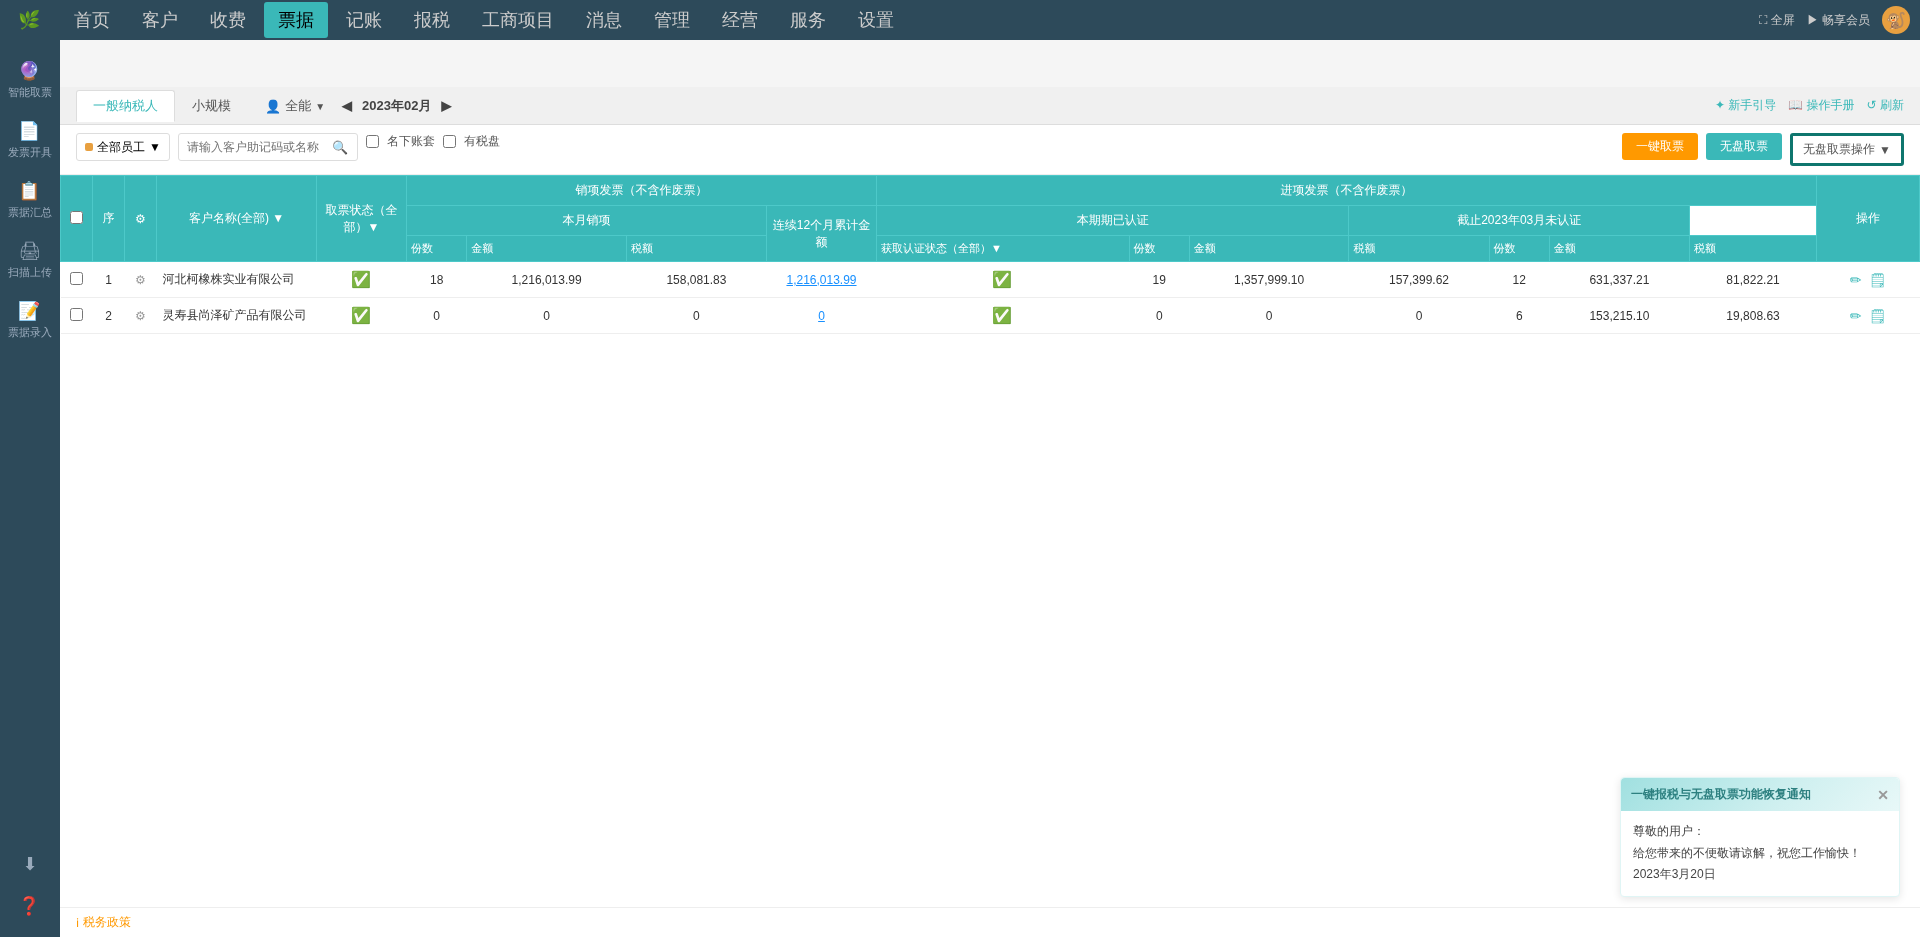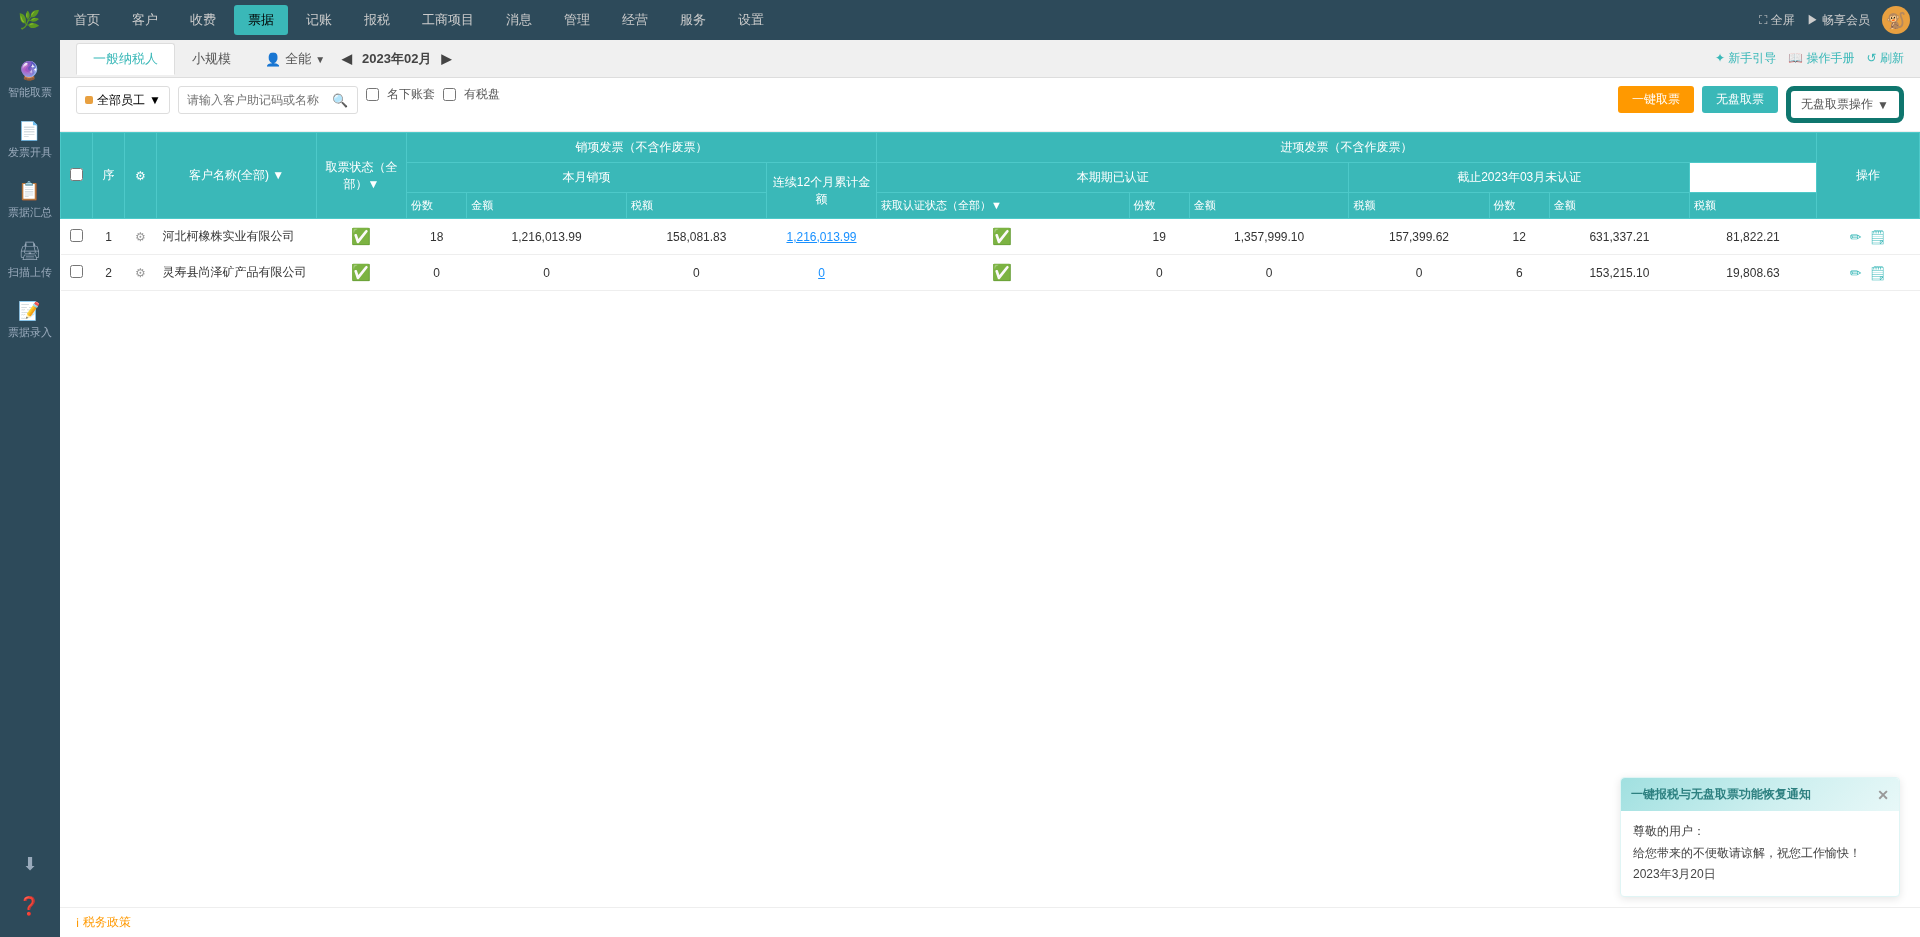--- a/index.html
+++ b/index.html
@@ -30,21 +30,21 @@
     .top-nav .nav-items {
       display: flex;
       align-items: center;
       flex: 1;
       gap: 4px;
     }
     .top-nav .nav-item {
       padding: 6px 14px;
       border-radius: 3px;
       cursor: pointer;
-      font-size: 13px;
+      font-size: 18px;
       color: #ccc;
     }
     .top-nav .nav-item.active {
       background: #3ab8b8;
       color: #000000;
     }
     .top-nav .nav-right {
       display: flex;
       align-items: center;
       gap: 12px;
@@ -183,24 +183,24 @@
     .toolbar .btn-danger {
       background: #3ab8b8;
       color: #fff;
       border: none;
       border-radius: 3px;
       padding: 5px 14px;
       cursor: pointer;
       font-size: 12px;
     }
     .toolbar .btn-outline {
-      border: 5px solid #0f766e;
+      border: 3px solid #0f766e;
       background: #fff;
       color: #555;
-      border-radius: 8px;
+      border-radius: 3px;
       padding: 5px 10px;
       cursor: pointer;
       font-size: 12px;
       display: flex;
       align-items: center;
       gap: 4px;
     }
 
     
     .table-container {
@@ -299,20 +299,21 @@
     ::-webkit-scrollbar-track { background: #f1f1f1; }
     ::-webkit-scrollbar-thumb { background: #ccc; border-radius: 3px; }
 
     .tabs-row-wrapper {
       display: flex;
       align-items: center;
       background: #f0f0f0;
       border-bottom: 1px solid #ddd;
       height: 38px;
       padding: 0 16px;
+      margin-top: 47px;
     }
     .center-nav {
       display: flex;
       align-items: center;
       gap: 10px;
       color: #444;
       font-size: 13px;
       font-weight: bold;
     }
     .right-actions {

